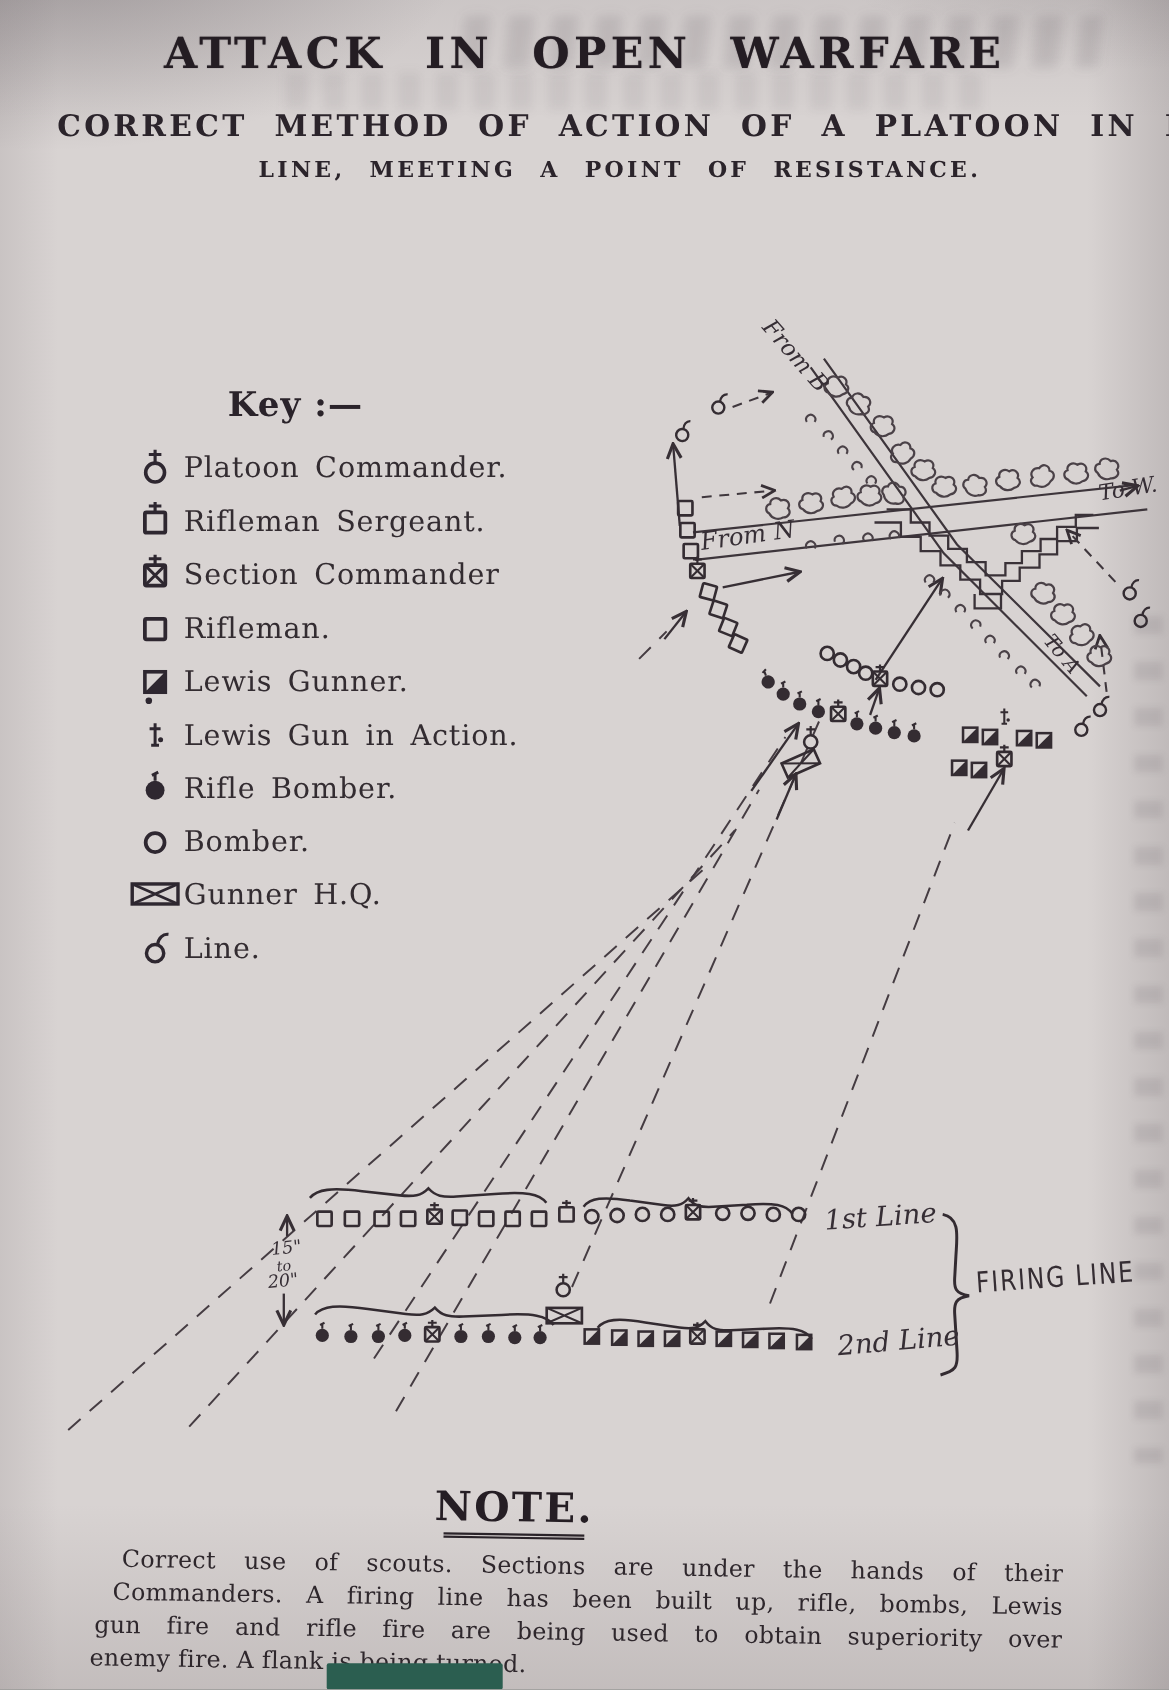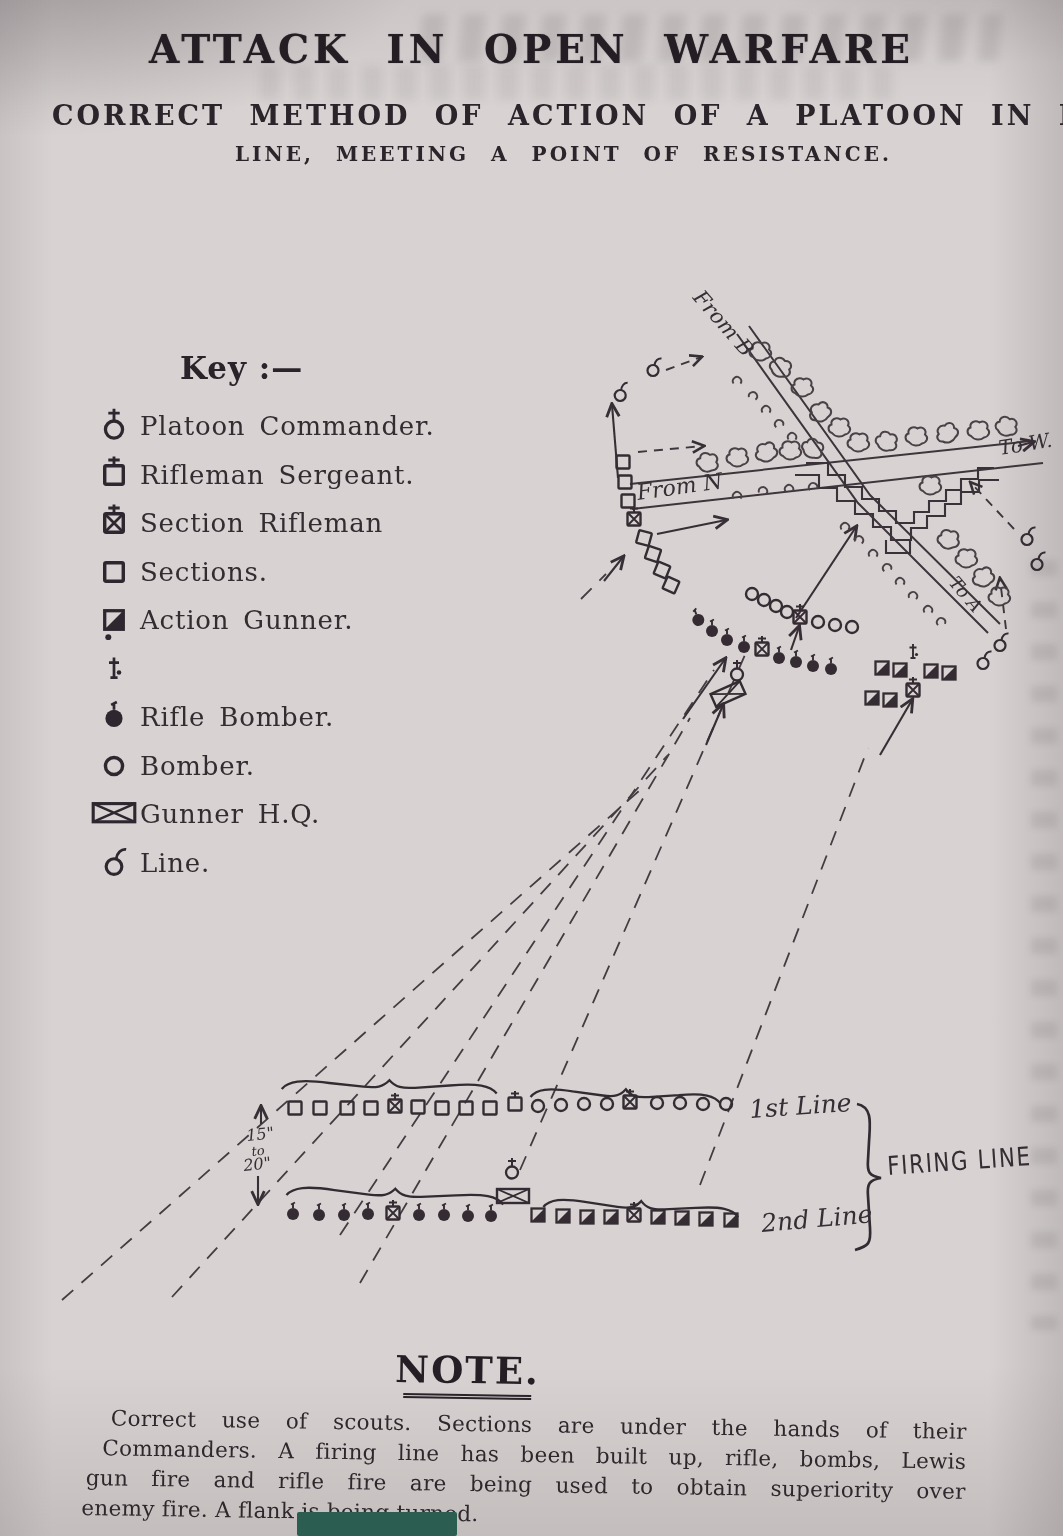--- a/index.html
+++ b/index.html
@@ -21,21 +21,21 @@
   .ghost.g3{top:560px;right:6px;width:26px;height:770px;
     background:repeating-linear-gradient(180deg, rgba(62,52,62,.10) 0 16px, rgba(62,52,62,0) 16px 42px);
     filter:blur(3px);}
   .title{position:absolute;top:26px;left:0;width:100%;margin:0;text-align:center;
     font-size:39px;font-weight:bold;letter-spacing:4px;word-spacing:18px;color:#241d23;
     text-shadow:0 0 1px rgba(36,29,35,.6);}
   .subtitle{position:absolute;font-weight:bold;color:#2b242b;white-space:nowrap;
     letter-spacing:3px;}
   .subtitle.s1{top:100px;left:52px;font-size:27px;word-spacing:12px;}
   .subtitle.s2{top:142px;left:0;width:100%;text-align:center;font-size:20px;word-spacing:12px;padding-left:32px;}
-  .key{position:absolute;left:88px;top:350px;width:380px;}
+  .key{position:absolute;left:115px;top:350px;width:380px;}
   .key-title{font-size:31px;font-weight:bold;margin-left:92px;letter-spacing:1px;color:#2a232a;}
   .key-rows{margin-top:16px;}
   .key-row{display:flex;align-items:center;height:48.5px;}
   .key-sym{width:52px;flex:0 0 52px;display:flex;justify-content:center;align-items:center;color:#2e2730;}
   .key-label{font-size:26px;letter-spacing:.8px;word-spacing:5px;color:#332c31;}
   svg.diagram{position:absolute;left:0;top:0;width:1063px;height:1536px;}
   .roadline{stroke:#3d353b;stroke-width:2;fill:none;}
   .trenchline{stroke:#3a3238;stroke-width:2.1;fill:none;}
   .dashline{stroke:#453c42;stroke-width:1.8;fill:none;stroke-dasharray:15 11;}
   .arrow{stroke:#372f35;stroke-width:2.1;fill:none;}
@@ -87,45 +87,46 @@
             </svg>
           </span>
           <span class="key-label">Rifleman Sergeant.</span>
         </div>
         <div class="key-row">
           <span class="key-sym">
             <svg viewBox="-11 -14 22 28" width="34" height="40" xmlns="http://www.w3.org/2000/svg">
               <use href="#sym-section-commander"></use>
             </svg>
           </span>
-          <span class="key-label">Section Rifleman</span>
+          <span class="key-label">Section Commander</span>
         </div>
         <div class="key-row">
           <span class="key-sym">
             <svg viewBox="-11 -14 22 28" width="34" height="40" xmlns="http://www.w3.org/2000/svg">
               <use href="#sym-rifleman"></use>
             </svg>
           </span>
-          <span class="key-label">Sections.</span>
+          <span class="key-label">Rifleman.</span>
         </div>
         <div class="key-row">
           <span class="key-sym">
             <svg viewBox="-11 -14 22 28" width="34" height="40" xmlns="http://www.w3.org/2000/svg">
               <use href="#sym-lewis-gunner"></use>
               <circle cx="-4" cy="12" r="2.1" fill="currentColor"></circle>
             </svg>
           </span>
-          <span class="key-label">Action Gunner.</span>
+          <span class="key-label">Lewis Gunner.</span>
         </div>
         <div class="key-row">
           <span class="key-sym">
             <svg viewBox="-11 -14 22 28" width="34" height="40" xmlns="http://www.w3.org/2000/svg">
               <use href="#sym-lewis-gun-in-action"></use>
             </svg>
           </span>
+          <span class="key-label">Lewis Gun in Action.</span>
         </div>
         <div class="key-row">
           <span class="key-sym">
             <svg viewBox="-11 -14 22 28" width="34" height="40" xmlns="http://www.w3.org/2000/svg">
               <use href="#sym-rifle-bomber"></use>
             </svg>
           </span>
           <span class="key-label">Rifle Bomber.</span>
         </div>
         <div class="key-row">

